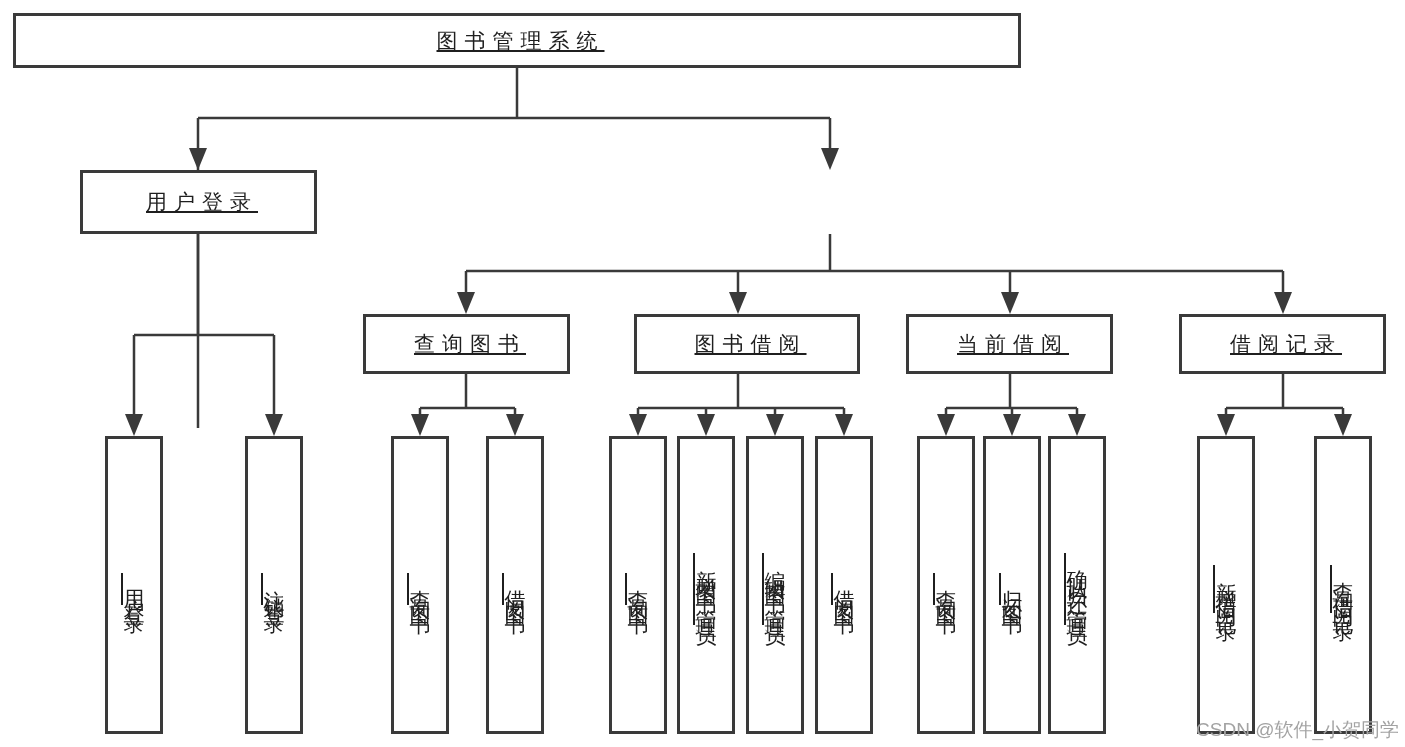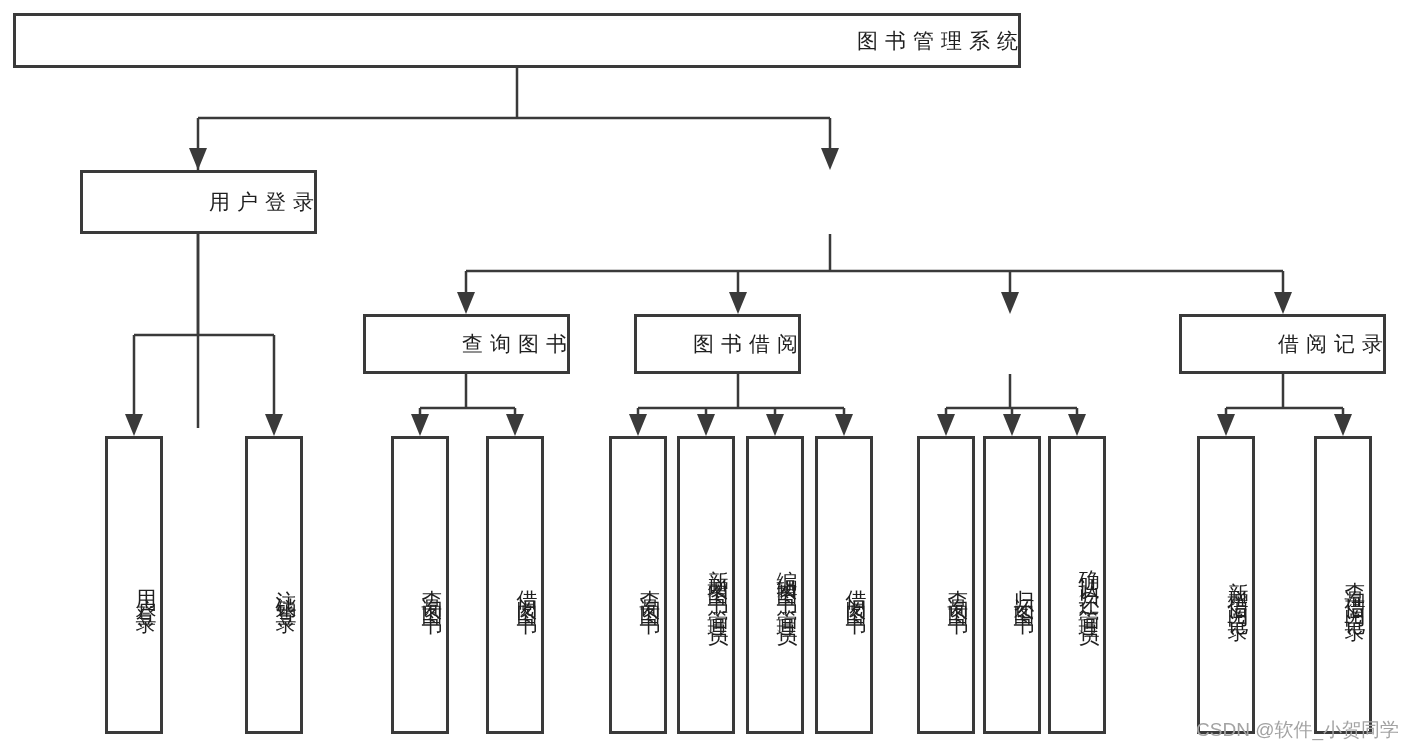--- a/index.html
+++ b/index.html
@@ -35,22 +35,23 @@
     fill: var(--line);
     stroke: none;
   }
 
   .box {
     position: absolute;
     border: 3px solid var(--line);
     background: var(--background);
     display: flex;
     align-items: center;
-    justify-content: flex-end;
+    justify-content: center;
     color: var(--text);
+    text-decoration: underline;
   }
   .box span {
     color: var(--text);
     white-space: nowrap;
   }
 
   .h span {
     font-size: 21px;
     letter-spacing: 7px;
     margin-right: -7px; 
@@ -122,22 +123,25 @@
     <span>图书管理系统</span>
   </div>
 
   <div class="box h" style="left:80px; top:170px; width:237px; height:64px">
     <span>用户登录</span>
   </div>
 
   <div class="box h" style="left:363px; top:314px; width:207px; height:60px">
     <span>查询图书</span>
   </div>
-  <div class="box h" style="left:634px; top:314px; width:167px; height:60px">
+  <div class="box h" style="left:634px; top:314px; width:226px; height:60px">
     <span>图书借阅</span>
+  </div>
+  <div class="box h" style="left:906px; top:314px; width:207px; height:60px">
+    <span>当前借阅</span>
   </div>
   <div class="box h" style="left:1179px; top:314px; width:207px; height:60px">
     <span>借阅记录</span>
   </div>
 
   <div class="box v" style="left:105px">
     <span>用户登录</span>
   </div>
   <div class="box v" style="left:245px">
     <span>注销登录</span>

